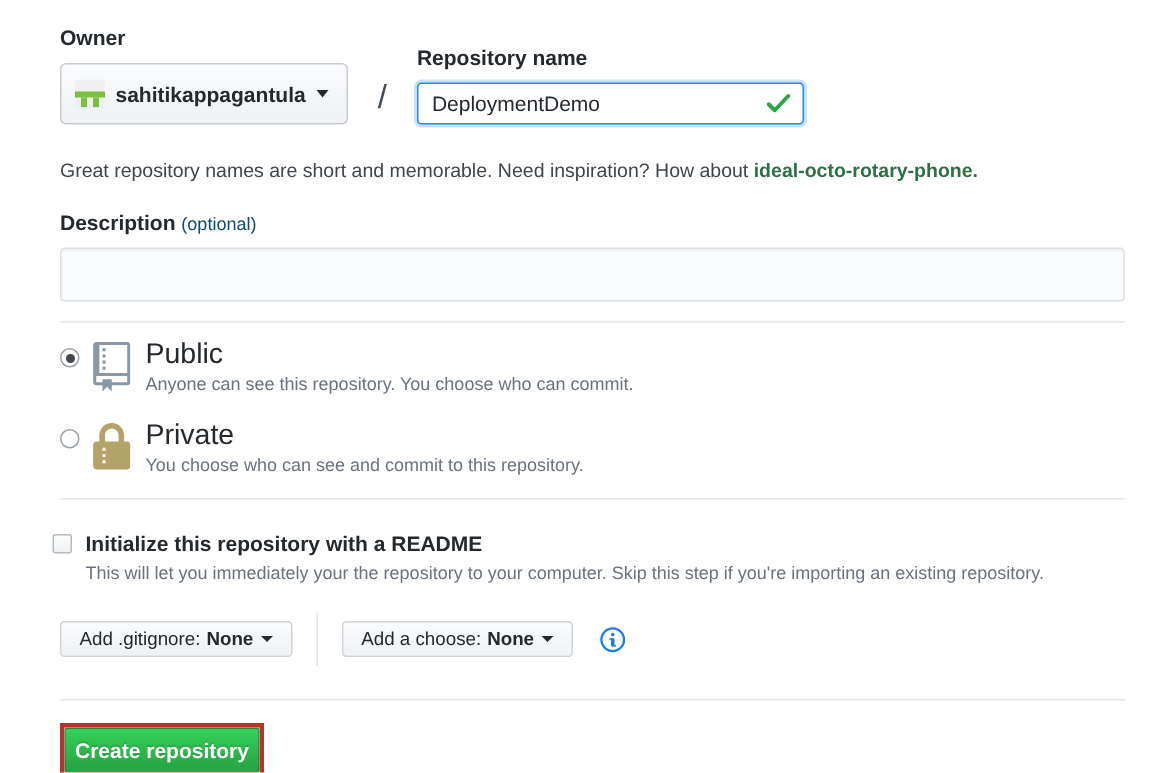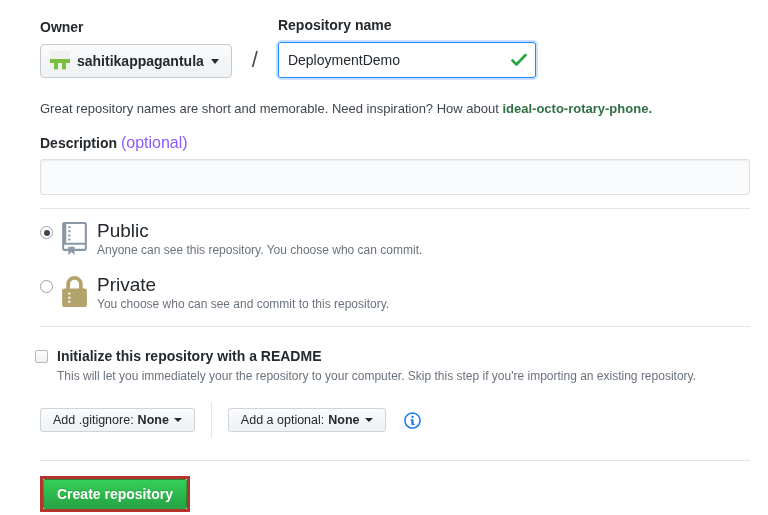--- a/index.html
+++ b/index.html
@@ -19,44 +19,44 @@
   body{
     width:768px;height:515px;overflow:hidden;background:#fff;
     font-family:"Liberation Sans",sans-serif;font-size:14px;color:#24292e;
   }
   .container{padding:16px 18px 0 40px;}
 
   
   .top-row{display:flex;align-items:flex-end;gap:10px;}
   .field-label{display:block;font-weight:bold;font-size:14px;line-height:18px;margin-bottom:8px;}
   .owner-btn{
-    display:inline-flex;align-items:center;height:34px;padding:0 12px 0 9px;
+    display:inline-flex;align-items:center;height:41px;padding:0 12px 0 9px;
     background:linear-gradient(-180deg,#fafbfc,#eff3f6 90%);
     border:1px solid #c6cacf;border-radius:4px;cursor:pointer;
     font-family:inherit;font-size:14px;font-weight:bold;color:#24292e;
   }
   .avatar{width:20px;height:20px;border-radius:2px;margin-right:7px;flex:none;}
   .caret{width:0;height:0;border-left:4px solid transparent;border-right:4px solid transparent;
     border-top:5px solid #24292e;margin-left:7px;}
   .slash{font-size:22px;font-weight:300;color:#444c56;padding:0 10px 5px 10px;}
   .repo-wrap{position:relative;width:258px;}
   .repo-input{
-    width:100%;height:36px;border:1px solid var(--focus-blue);border-radius:3px;
+    width:100%;height:28px;border:1px solid var(--focus-blue);border-radius:3px;
     box-shadow:0 0 0 2px rgba(33,136,255,.25);
     padding:0 32px 0 9px;font-family:inherit;font-size:14px;color:#24292e;outline:none;
   }
   .check-icon{position:absolute;right:9px;top:50%;transform:translateY(-50%);line-height:0;}
 
   
   .hint{margin-top:22px;font-size:13px;color:#3f464d;line-height:17px;}
   .hint .suggestion,.hint .suggestion-period{color:var(--suggestion-green);font-weight:bold;}
 
   
   .desc-block{margin-top:17px;}
-  .optional{font-weight:normal;font-size:16px;color:#8b5cf6;}
+  .optional{font-weight:normal;font-size:12px;color:#0c4a6e;}
   .desc-input{
     display:block;margin-top:7px;width:710px;height:36px;
     background:#fafbfc;border:1px solid #dde1e5;border-radius:3px;
     box-shadow:inset 0 1px 2px rgba(27,31,35,.07);
     padding:0 9px;font-family:inherit;font-size:14px;outline:none;
   }
 
   hr.divider{border:none;border-top:1px solid var(--divider);margin:13px 0 0;width:710px;}
 
   
@@ -89,21 +89,21 @@
   }
   .addon-btn .val{font-weight:bold;margin-left:4px;}
   .addon-btn .caret{border-top-width:4px;margin-left:5px;}
   .vsep{width:1px;height:36px;background:var(--divider);margin:0 16px;}
   .info-icon{margin-left:17px;line-height:0;cursor:pointer;}
 
   
   .create-row{margin-top:15px;}
   .create-wrap{display:inline-block;border:3px solid var(--annotation-red);}
   .create-btn{
-    display:block;height:30px;padding:0 13px;cursor:pointer;
+    display:block;height:30px;padding:0 6px;cursor:pointer;
     background:linear-gradient(-180deg,var(--btn-green-top),var(--btn-green-bottom) 90%);
     border:1px solid rgba(27,31,35,.25);border-radius:2px;
     font-family:inherit;font-size:14px;font-weight:bold;color:#fff;
     text-shadow:0 -1px 0 rgba(27,31,35,.15);
   }
 </style>
 </head>
 <body>
 
 <div class="container">
@@ -189,21 +189,21 @@
   </div>
 
   <div class="addons-row">
     <button class="addon-btn">
       <span>Add .gitignore:</span>
       <span class="val">None</span>
       <span class="caret"></span>
     </button>
     <span class="vsep"></span>
     <button class="addon-btn">
-      <span>Add a optional:</span>
+      <span>Add a choose:</span>
       <span class="val">None</span>
       <span class="caret"></span>
     </button>
     <span class="info-icon">
       <svg width="19" height="19" viewBox="0 0 14 16" fill="#1a7cf0" xmlns="http://www.w3.org/2000/svg">
         <path fill-rule="evenodd" d="M6.3 5.69a.942.942 0 0 1-.28-.7c0-.28.09-.52.28-.7.19-.18.42-.28.7-.28.28 0 .52.09.7.28.18.19.28.42.28.7 0 .28-.09.52-.28.7a1 1 0 0 1-.7.3c-.28 0-.52-.11-.7-.3zM8 7.99c-.02-.25-.11-.48-.31-.69-.2-.19-.42-.3-.69-.31H6c-.27.02-.48.13-.69.31-.2.2-.3.44-.31.69h1v3c.02.27.11.5.31.69.2.2.42.31.69.31h1c.27 0 .48-.11.69-.31.2-.19.3-.42.31-.69H8V7.98v.01zM7 2.3c-3.14 0-5.7 2.54-5.7 5.68 0 3.14 2.56 5.7 5.7 5.7s5.7-2.55 5.7-5.7c0-3.15-2.56-5.69-5.7-5.69v.01zM7 .98c3.86 0 7 3.14 7 7s-3.14 7-7 7-7-3.12-7-7 3.14-7 7-7z"></path>
       </svg>
     </span>
   </div>
 

